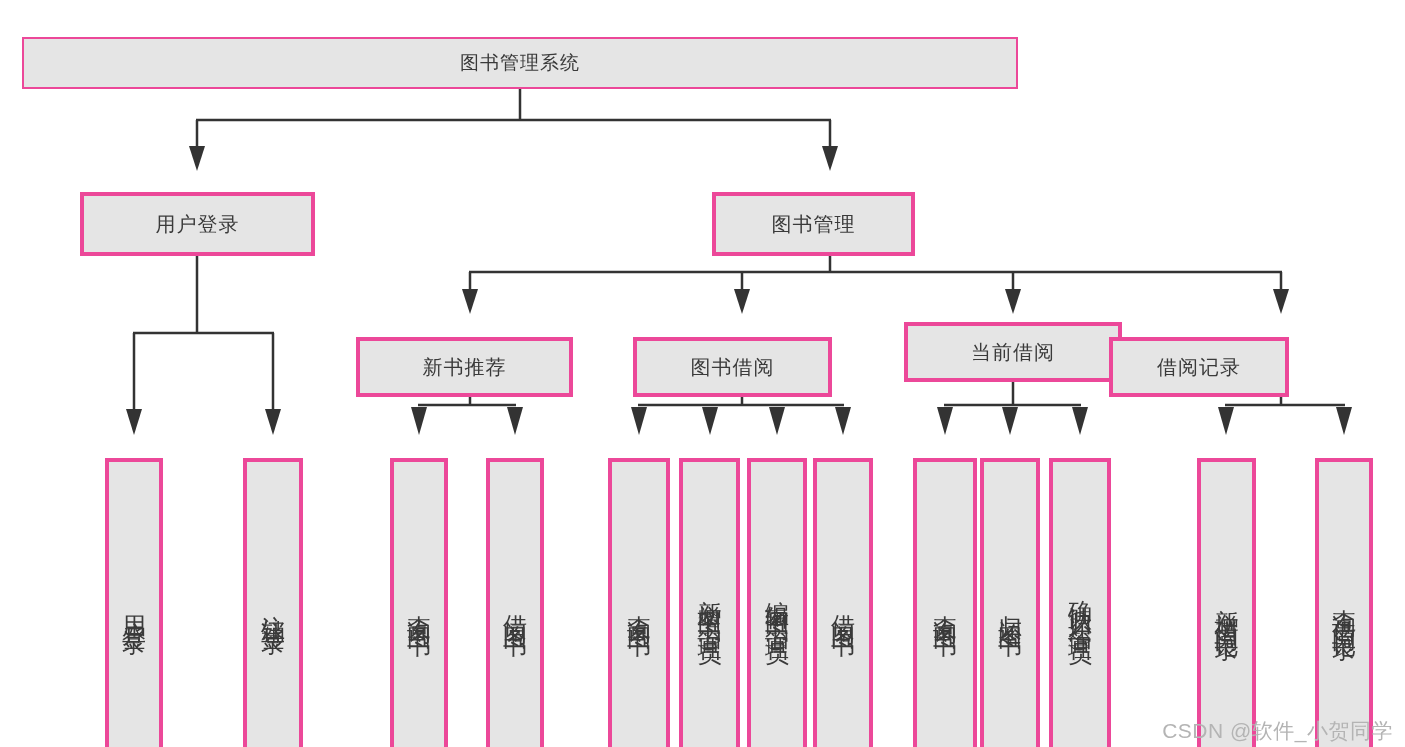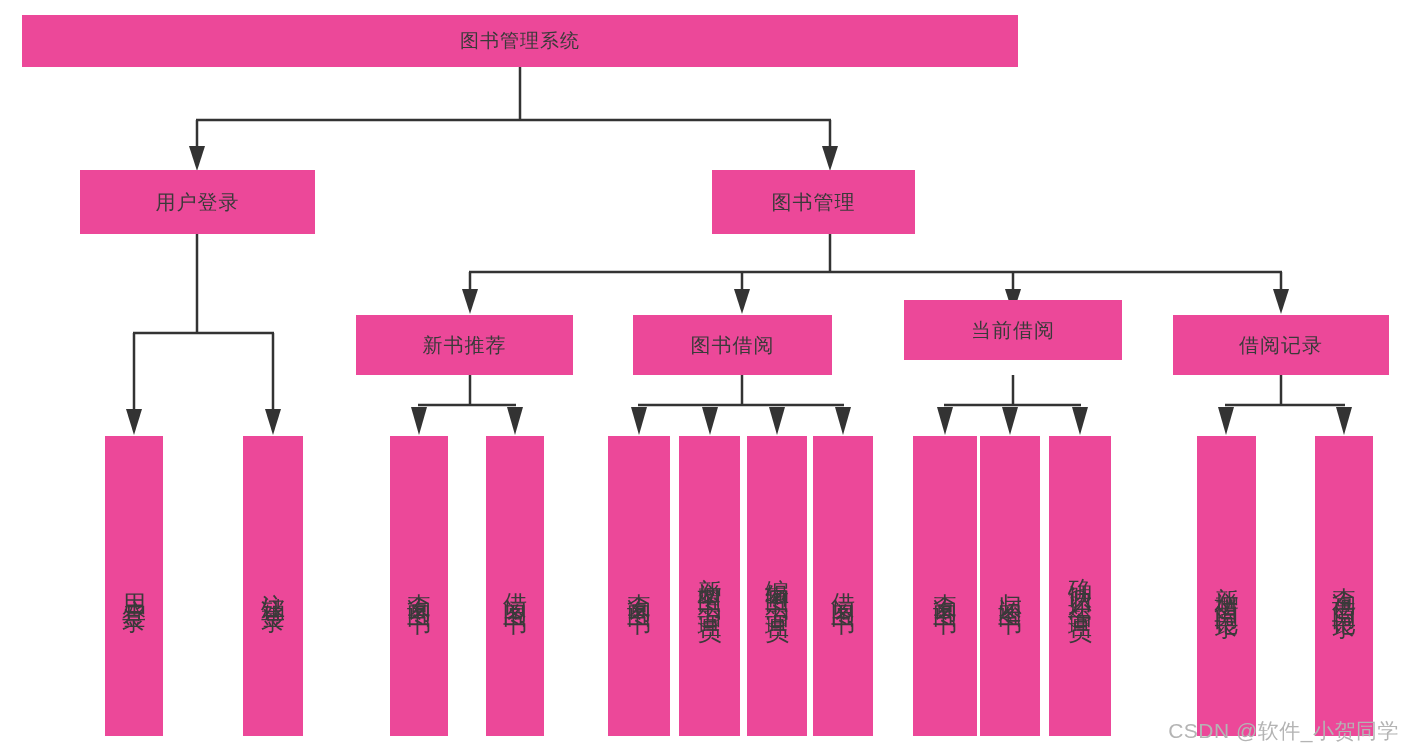--- a/index.html
+++ b/index.html
@@ -19,47 +19,48 @@
     position: absolute;
     left: 0;
     top: 0;
     width: 1405px;
     height: 747px;
     z-index: 1;
   }
   .node {
     position: absolute;
     box-sizing: border-box;
-    background: #ec4899;
+    background: #e5e5e5;
     border: 4px solid #ec4899;
     display: grid;
     place-items: center;
     z-index: 2;
     color: #3a3a3a;
+    margin-top: 22px;
   }
   .node.root { border-width: 2px; }
   .h-label {
     font-size: 20px;
     letter-spacing: 1px;
     white-space: nowrap;
     color: #3a3a3a;
   }
   .root .h-label { font-size: 19px; }
   .v-label {
     writing-mode: vertical-rl;
     text-orientation: mixed;
     font-size: 24px;
     letter-spacing: 6px;
     line-height: 1;
     color: #3a3a3a;
     white-space: nowrap;
   }
   .watermark {
     position: absolute;
-    right: 6px;
+    right: 12px;
     bottom: 2px;
     font-size: 21px;
     color: #b4b4b4;
     z-index: 5;
     white-space: nowrap;
     letter-spacing: 0.5px;
   }
 </style>
 </head>
 <body>
@@ -141,21 +142,21 @@
 
   <div class="node" style="left:356px;top:315px;width:217px;height:60px">
     <span class="h-label">新书推荐</span>
   </div>
   <div class="node" style="left:633px;top:315px;width:199px;height:60px">
     <span class="h-label">图书借阅</span>
   </div>
   <div class="node" style="left:904px;top:300px;width:218px;height:60px">
     <span class="h-label">当前借阅</span>
   </div>
-  <div class="node" style="left:1173px;top:315px;width:216px;height:60px">
+  <div class="node" style="left:1109px;top:315px;width:180px;height:60px">
     <span class="h-label">借阅记录</span>
   </div>
 
   <div class="node" style="left:105px;top:436px;width:58px;height:300px">
     <span class="v-label">用户登录</span>
   </div>
   <div class="node" style="left:243px;top:436px;width:60px;height:300px">
     <span class="v-label">注销登录</span>
   </div>
 

